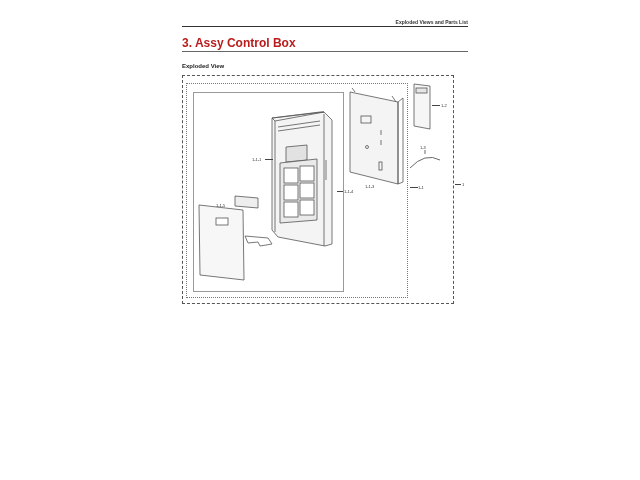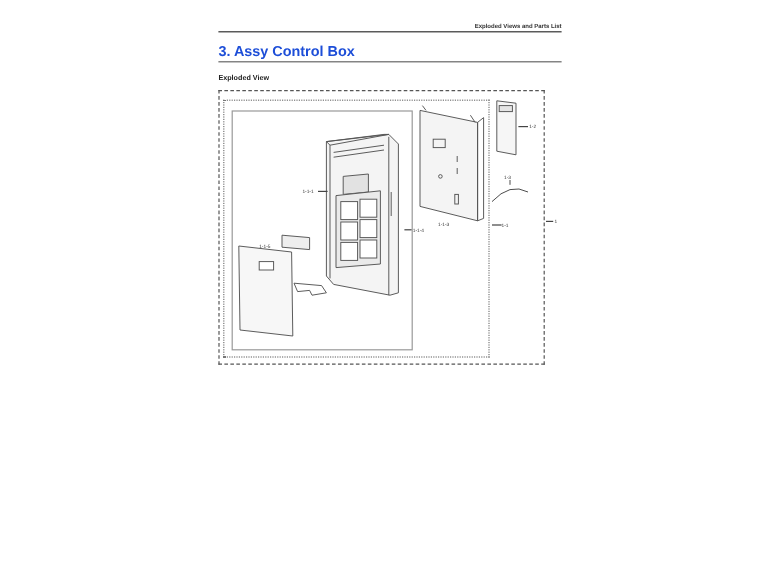--- a/index.html
+++ b/index.html
@@ -8,21 +8,21 @@
     font-family: "Liberation Sans", sans-serif; color: #111;
   }
   .page { position: absolute; left: 0; top: 0; width: 640px; height: 480px; }
   .running-header {
     position: absolute; left: 182px; top: 19px; width: 286px;
     border-bottom: 1px solid #333; text-align: right;
     font-size: 5px; font-weight: bold; color: #333; line-height: 6px; padding-bottom: 1px;
   }
   .section-title {
     position: absolute; left: 182px; top: 36px; width: 286px;
-    font-size: 12px; font-weight: bold; color: #1d4ed8; line-height: 14px;
+    font-size: 12px; font-weight: bold; color: #b91c1c; line-height: 14px;
     border-bottom: 1px solid #666; padding-bottom: 1px;
   }
   .sub-title {
     position: absolute; left: 182px; top: 63px;
     font-size: 6px; font-weight: bold; color: #222;
   }
   .box { position: absolute; box-sizing: border-box; }
   .box-outer  { left: 182px; top: 75px; width: 272px; height: 229px; border: 1px dashed #555; }
   .box-middle { left: 186px; top: 83px; width: 222px; height: 215px; border: 1px dotted #777; }
   .box-inner  { left: 193px; top: 92px; width: 151px; height: 200px; border: 1px solid #999; }

